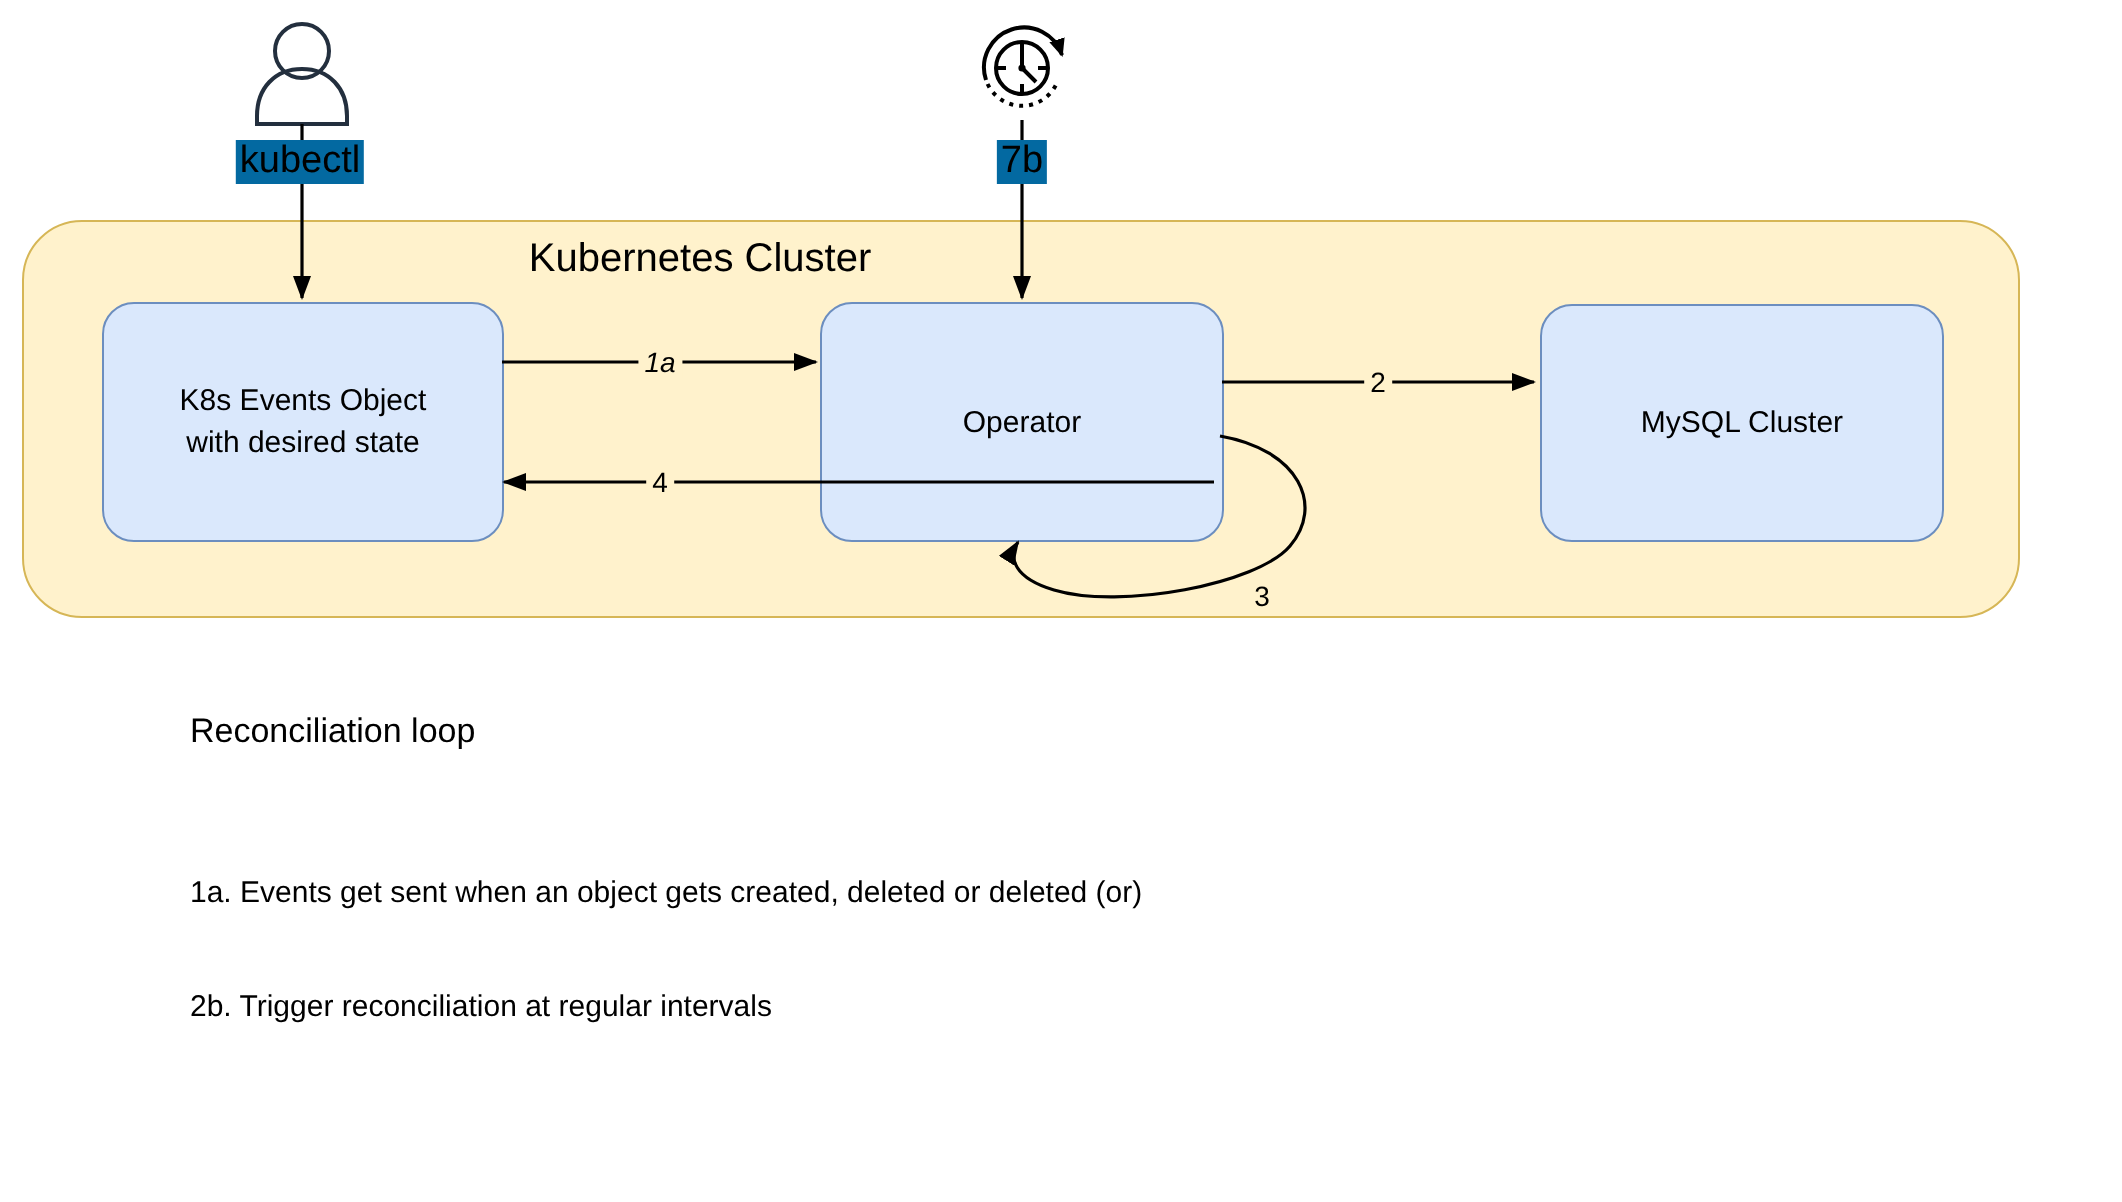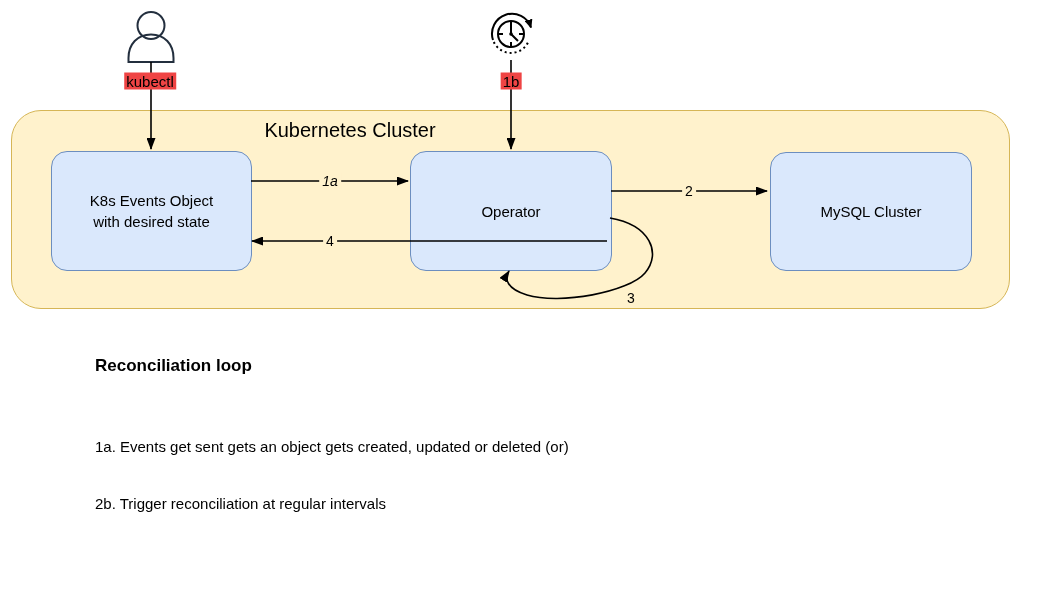--- a/index.html
+++ b/index.html
@@ -35,25 +35,25 @@
   svg.overlay{position:absolute;left:0;top:0;width:1061px;height:601px;z-index:1;pointer-events:none;}
   .edge-line{stroke:var(--line-color);stroke-width:1.6;fill:none;}
   .icon-stroke{stroke:var(--actor-stroke);stroke-width:2;fill:none;}
   .clock-stroke{stroke:var(--line-color);stroke-width:2;fill:none;}
   .edge-label{
     position:absolute;transform:translate(-50%,-50%);font-size:14px;
     background:var(--container-fill);padding:0 3px;z-index:2;white-space:nowrap;
   }
   .edge-label.plain{background:transparent;padding:0 1px;}
   .actor-label{
-    position:absolute;transform:translate(-50%,-50%);font-size:15px;
-    background:#ef4444;padding:0 2px;z-index:2;white-space:nowrap;
+    position:absolute;transform:translate(-50%,-50%);font-size:19px;
+    background:#0369a1;padding:0 2px;z-index:2;white-space:nowrap;
   }
   .notes-title{
-    position:absolute;left:95px;top:356px;font-size:17px;font-weight:bold;z-index:2;
+    position:absolute;left:95px;top:356px;font-size:17px;font-weight:normal;z-index:2;
   }
   .notes-list{
     position:absolute;left:95px;top:398px;font-size:15px;line-height:19.3px;
     white-space:pre;z-index:2;
   }
 </style>
 </head>
 <body>
 
 <div class="stage">
@@ -108,25 +108,25 @@
 
     <path class="edge-line" d="M610,218 C650,225 662,253 645,273 C629,292 560,305 527,295 C507,289 504,279 509,271" marker-end="url(#arrow)"></path>
   </svg>
 
   <div class="edge-label" style="left:330px;top:181px;font-style:italic;">1a</div>
   <div class="edge-label" style="left:330px;top:241px;">4</div>
   <div class="edge-label" style="left:689px;top:191px;">2</div>
   <div class="edge-label plain" style="left:631px;top:298px;">3</div>
 
   <div class="actor-label" style="left:150px;top:81px;">kubectl</div>
-  <div class="actor-label" style="left:511px;top:81px;">1b</div>
+  <div class="actor-label" style="left:511px;top:81px;">7b</div>
 
   <div class="notes-title">Reconciliation loop</div>
   <div class="notes-list">
-    <div>1a. Events get sent gets an object gets created, updated or deleted (or)</div>
+    <div>1a. Events get sent when an object gets created, deleted or deleted (or)</div>
     <div>2b. Trigger reconciliation at regular intervals</div>
     
     
     
     
     
   </div>
 
 </div>
 

